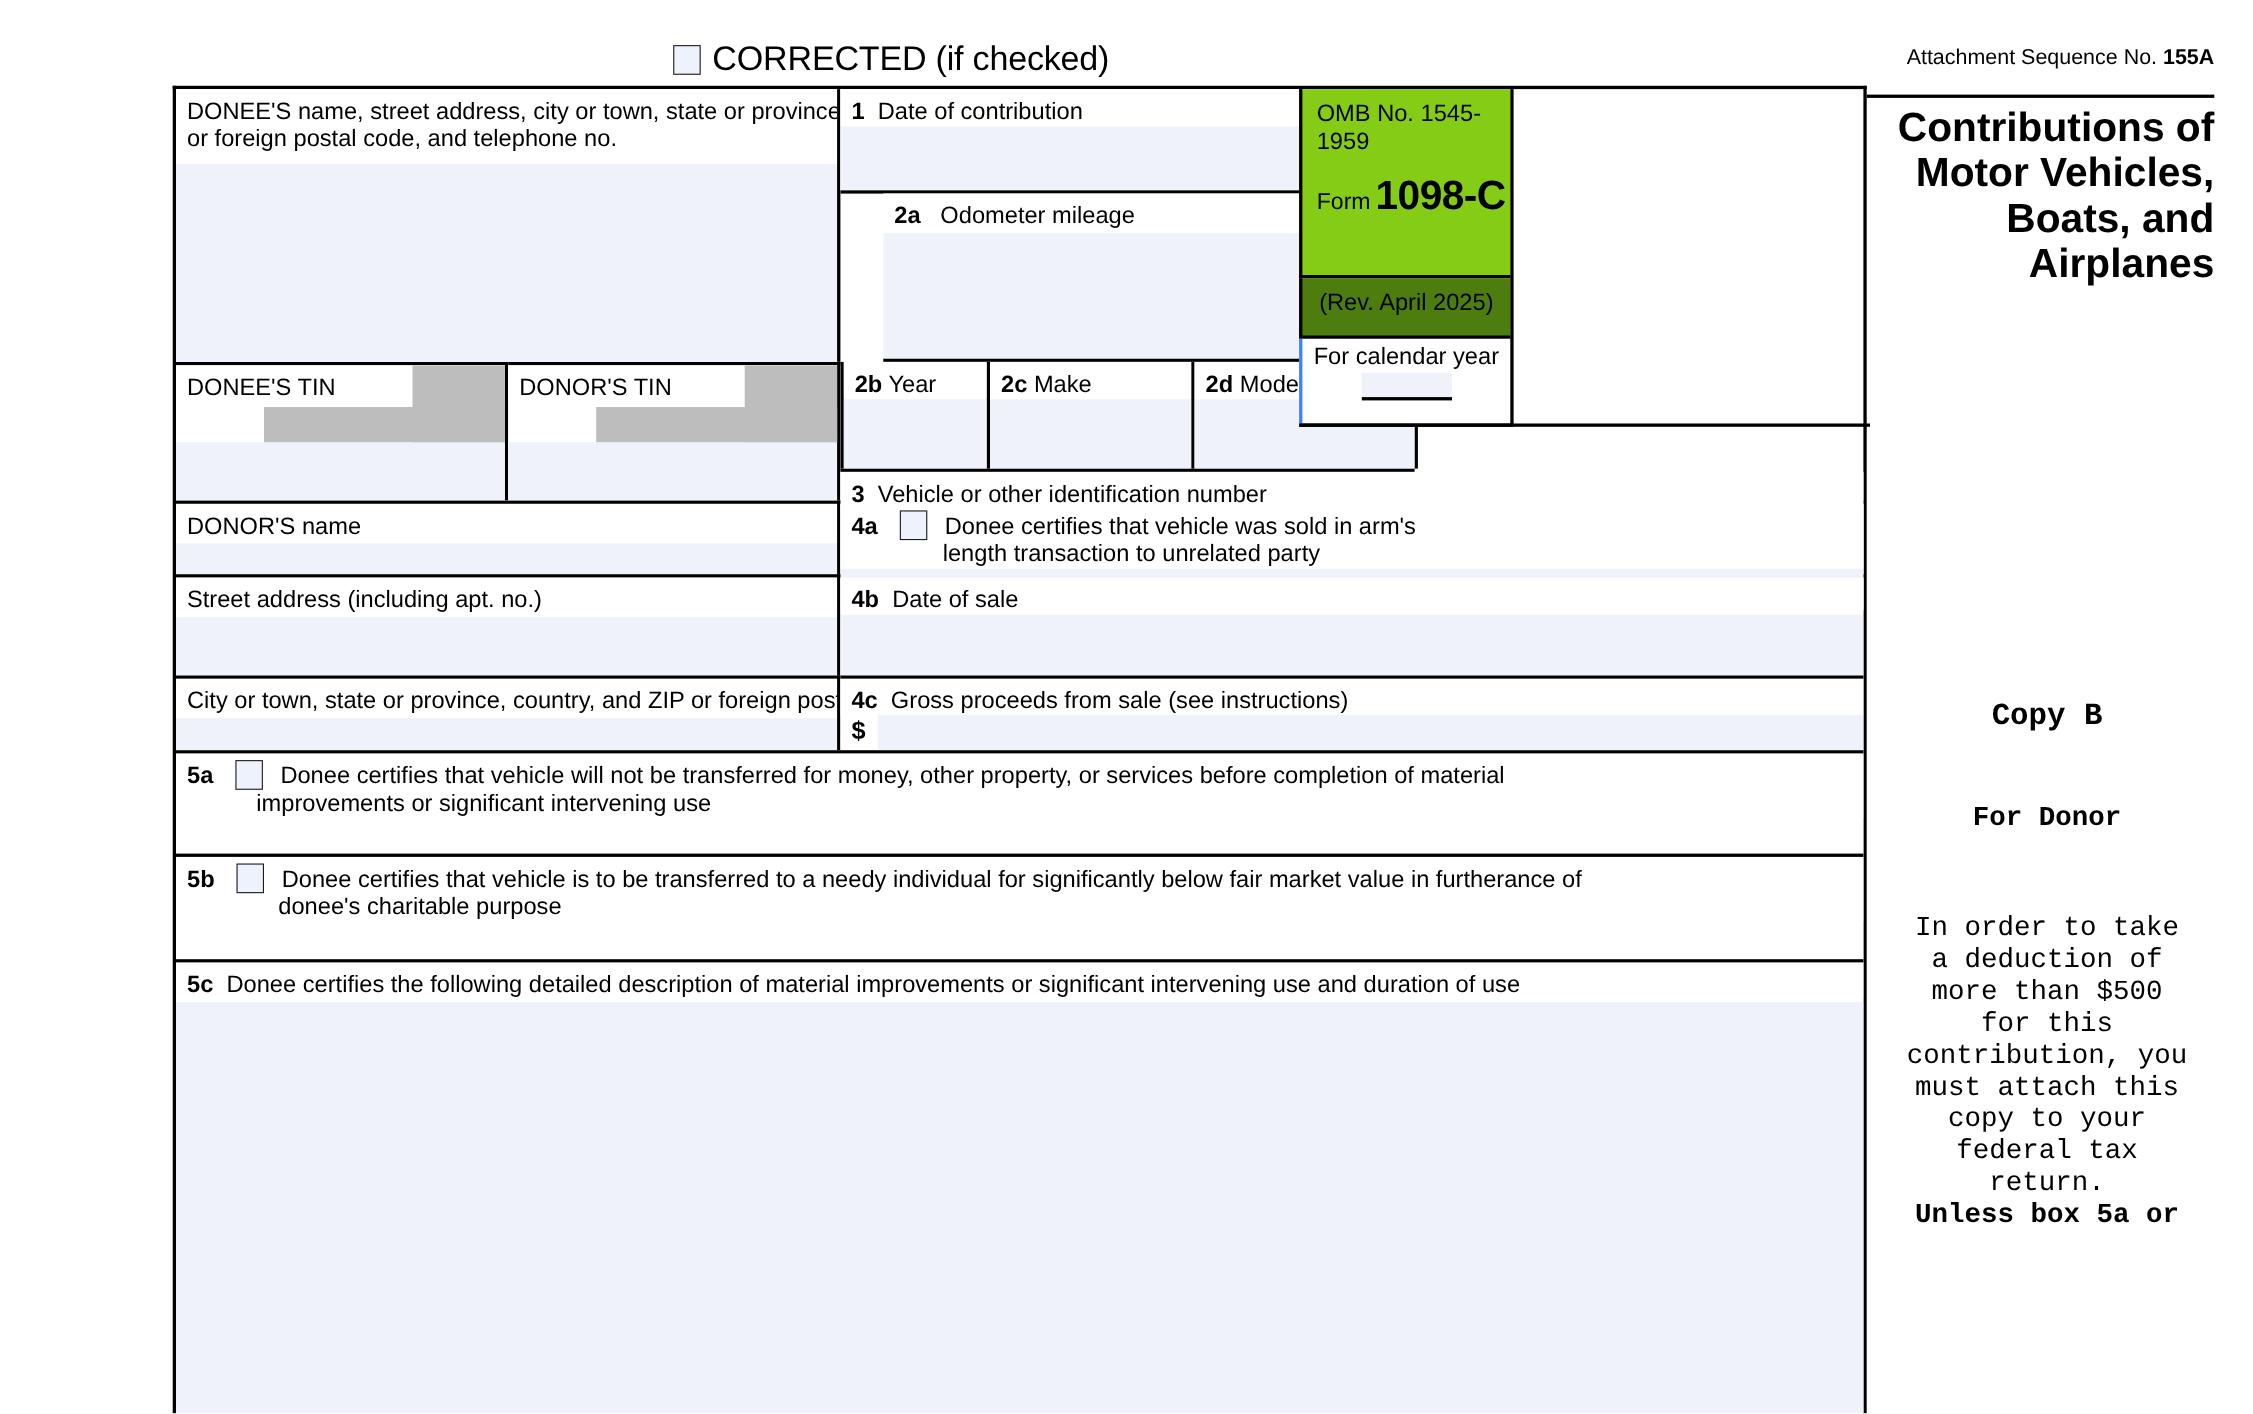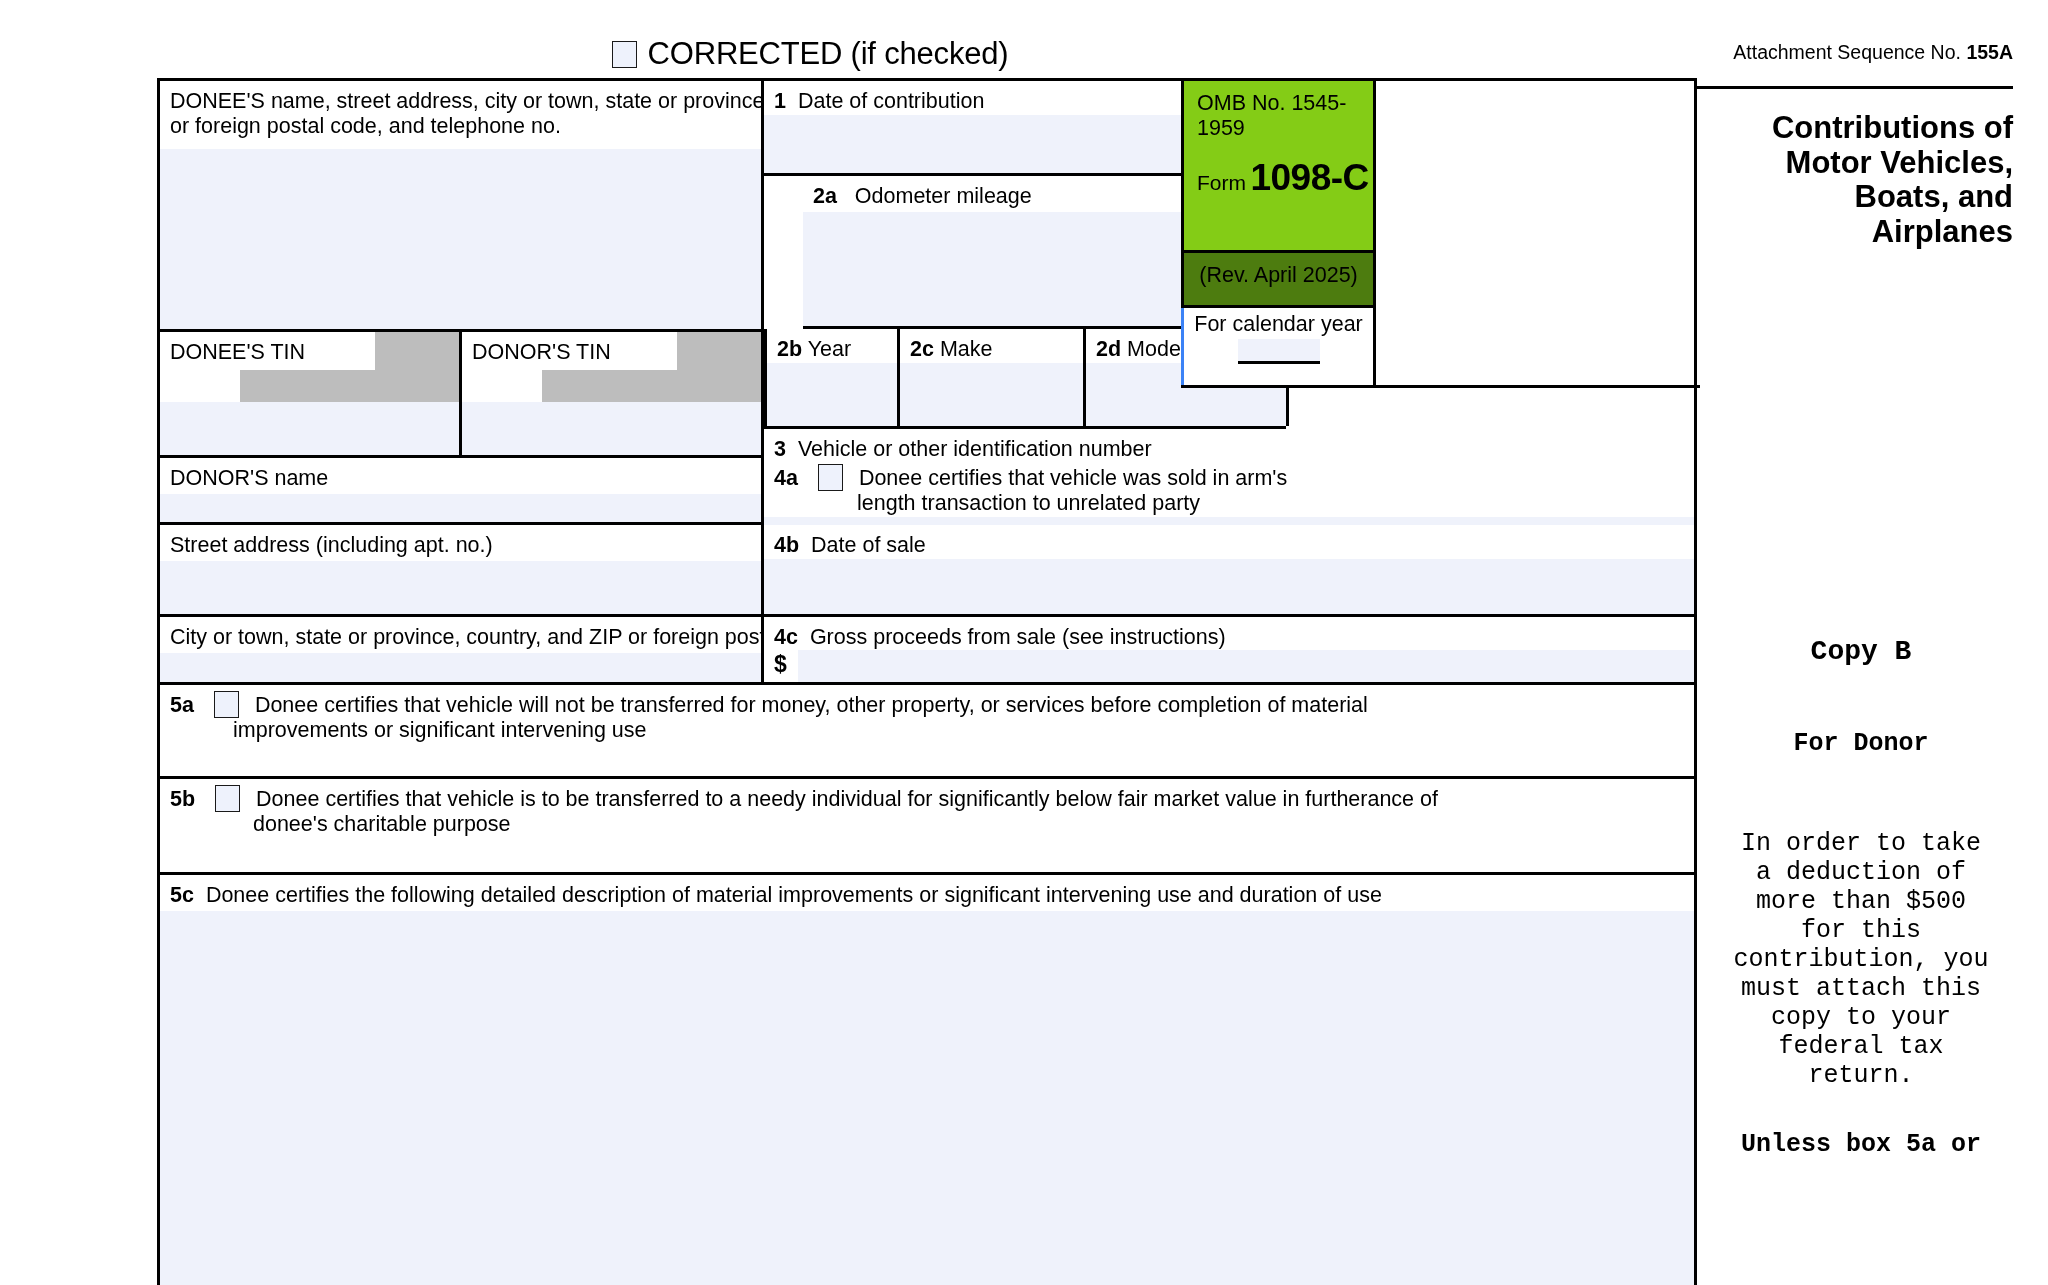--- a/index.html
+++ b/index.html
@@ -56,25 +56,25 @@
   }
   #attach-seq b { font-weight: bold; }
 
   
   #form-title {
     position: absolute;
     left: 1645px;
     top: 86px;
     width: 368px;
     text-align: right;
-    font-size: 31px;
+    font-size: 37px;
     font-weight: bold;
     line-height: 1.12;
     border-top: 3.2px solid #000;
-    padding-top: 22px;
+    padding-top: 6px;
   }
 
   
   #frame {
     position: absolute;
     left: 157px;
     top: 78px;
     width: 1540px;
     height: 1207px;
     border-left: 3px solid #000;
@@ -444,18 +444,18 @@
       <div>In order to take</div>
       <div>a deduction of</div>
       <div>more than $500</div>
       <div>for this</div>
       <div>contribution, you</div>
       <div>must attach this</div>
       <div>copy to your</div>
       <div>federal tax</div>
       <div>return.</div>
     </div>
-    <div class="copy-bold" style="margin-top:40px;">
+    <div class="copy-bold" style="">
       <div>Unless box 5a or</div>
     </div>
   </div>
 
 </div>
 
 </body></html>

